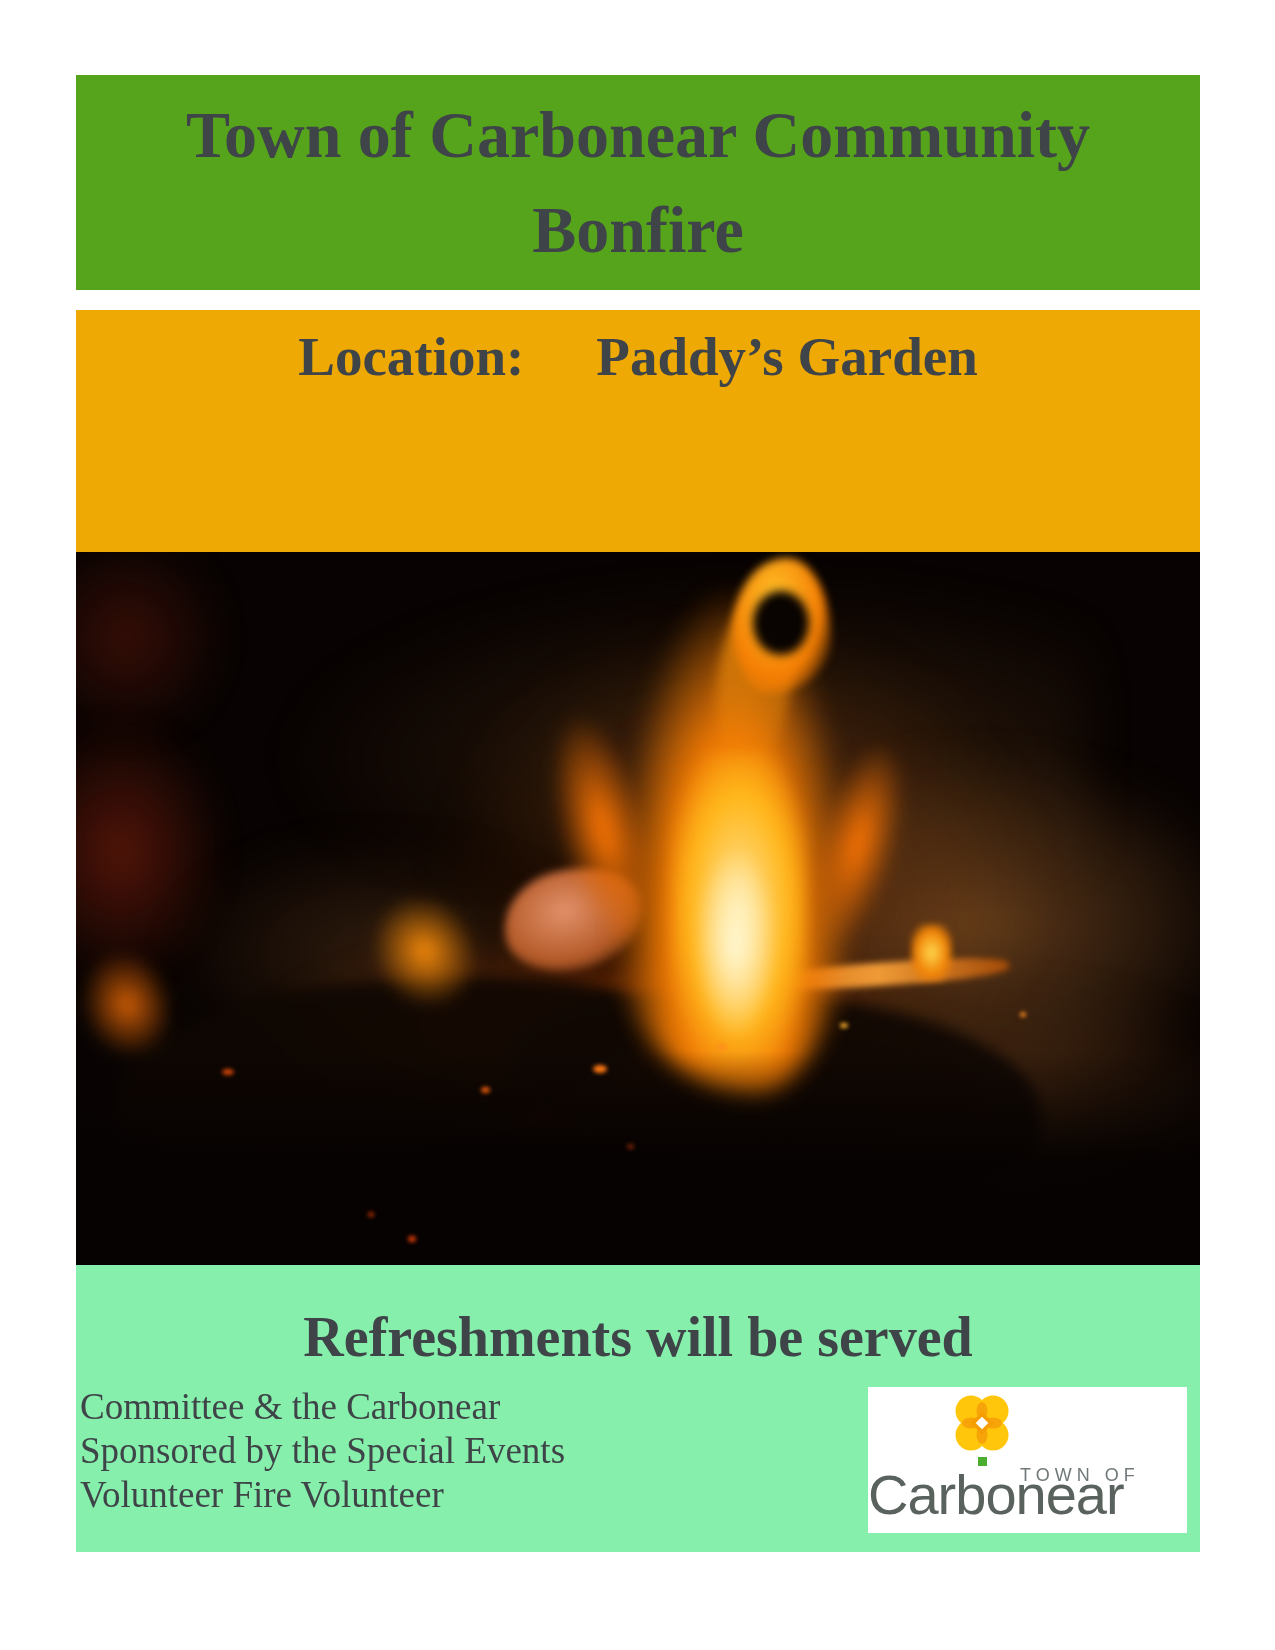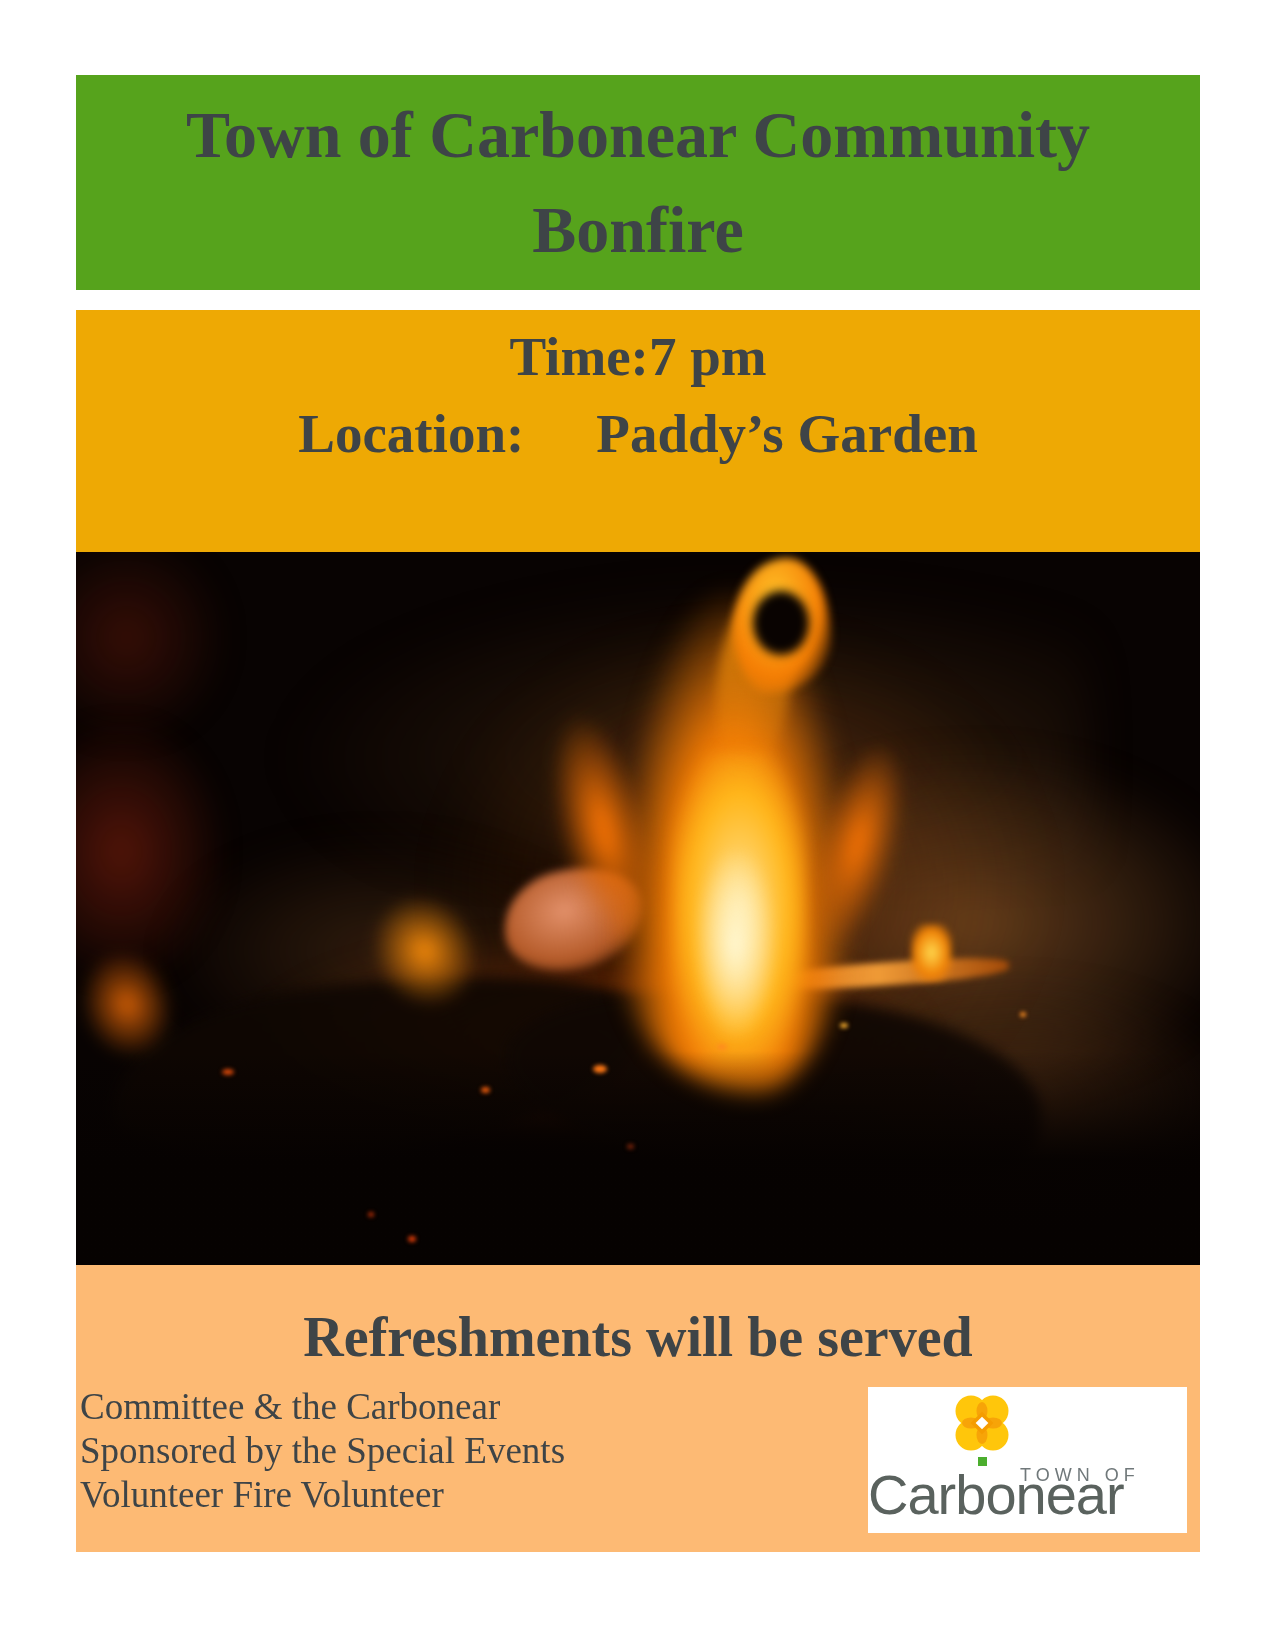--- a/index.html
+++ b/index.html
@@ -49,21 +49,21 @@
     background:radial-gradient(ellipse at 45% 40%,#e2906a 0%,#b45a28 58%,rgba(90,35,10,0) 88%);filter:blur(4px);transform:rotate(-14deg);}
   .branch-right{left:62%;top:57.5%;width:21%;height:3.2%;border-radius:40%;
     background:linear-gradient(90deg,#d67722,#ef9a36 45%,#a34a08);filter:blur(3px);transform:rotate(-4deg);}
   .flame-right-tip{left:74.3%;top:52.2%;width:3.6%;height:8%;background:radial-gradient(ellipse,#ffd84e 0%,#f08206 55%,rgba(200,90,6,0) 85%);filter:blur(3px);}
   .log-dark1{left:3%;top:60%;width:48%;height:24%;border-radius:40% 60% 50% 50%/60% 40% 60% 40%;background:rgba(14,6,2,.92);filter:blur(7px);transform:rotate(-7deg);}
   .log-dark2{left:38%;top:62%;width:48%;height:26%;border-radius:50% 50% 40% 60%/50% 60% 40% 60%;background:rgba(16,7,3,.95);filter:blur(7px);transform:rotate(5deg);}
   .fg-dark{left:-2%;top:70%;width:104%;height:32%;background:linear-gradient(rgba(6,2,1,0),rgba(6,2,1,.97) 48%);}
   .ember{border-radius:50%;filter:blur(2px);}
 
   
-  .banner-footer{top:1265px;height:287px;background:#fdba74;color:#3e4447;}
+  .banner-footer{top:1265px;height:287px;background:#86efac;color:#3e4447;}
   .refreshments{margin-top:40px;font-size:56px;font-weight:bold;text-align:center;}
   .sponsor{position:absolute;left:4px;top:120px;font-size:37px;line-height:44px;color:#3e4447;}
 
   
   .logo-box{position:absolute;left:792px;top:122px;width:319px;height:146px;background:#ffffff;}
   .logo-word{position:absolute;left:0;right:0;bottom:6px;text-align:left;
     font-family:"Liberation Sans", sans-serif;font-size:56px;color:#5a625e;letter-spacing:-1px;}
   .logo-townof{position:absolute;left:152px;top:78px;font-family:"Liberation Sans", sans-serif;
     font-size:18px;letter-spacing:5px;color:#70787a;}
   .logo-flower{position:absolute;left:82px;top:8px;}
@@ -73,21 +73,20 @@
 <body>
 
 <div class="page">
 
   <header class="band banner-green">
     <div class="title-line">Town of Carbonear Community</div>
     <div class="title-line">Bonfire</div>
   </header>
 
   <section class="band banner-details">
-    <div class="detail-line">Time:7 pm</div>
     <div class="detail-line">
       <span>Location:</span><span class="loc-gap"></span><span>Paddy’s Garden</span>
     </div>
   </section>
 
   <figure class="band photo">
     <div class="ph sand-top"></div>
     <div class="ph sand-right"></div>
     <div class="ph sand-right-low"></div>
     <div class="ph sand-left"></div>

